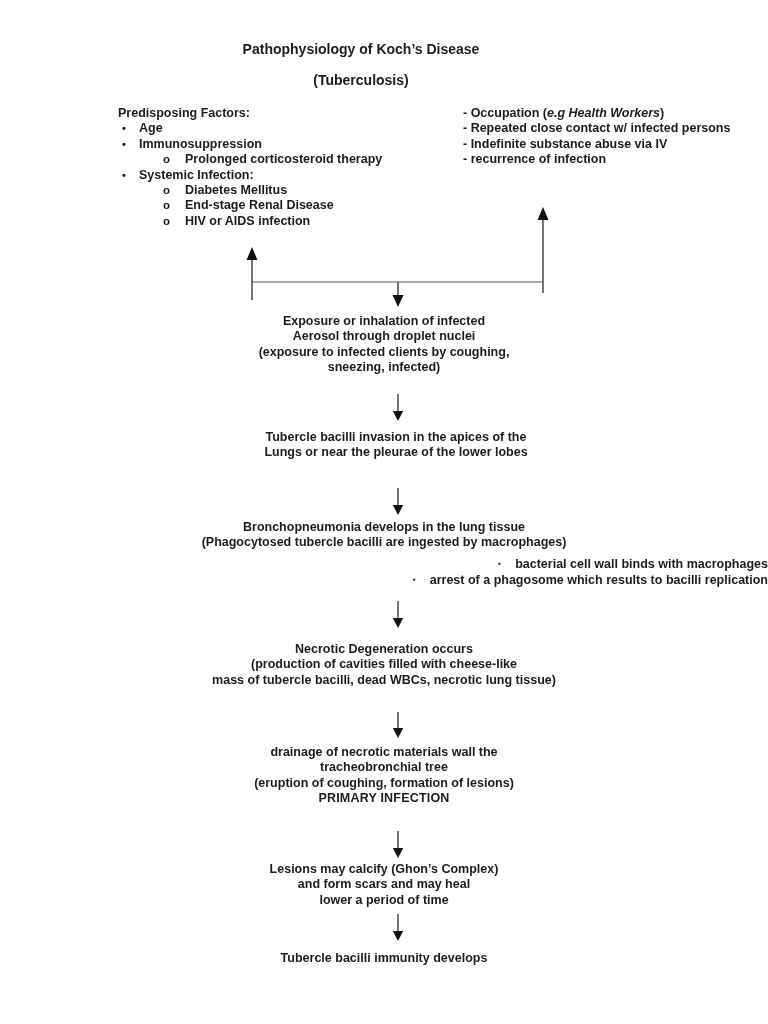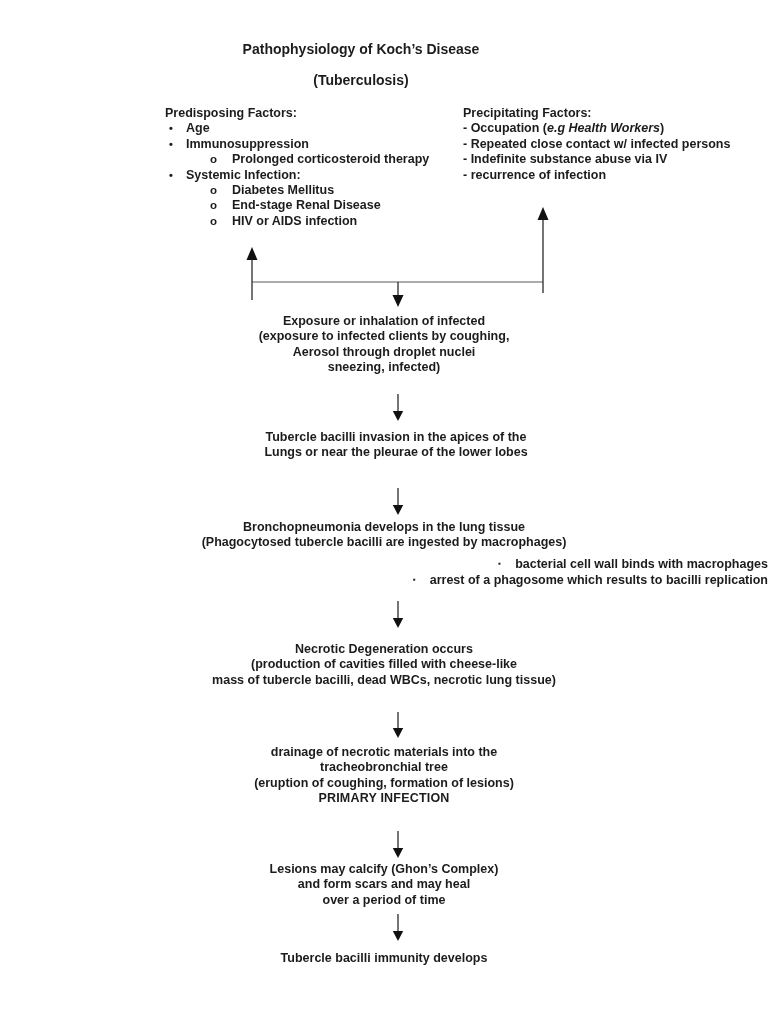--- a/index.html
+++ b/index.html
@@ -6,21 +6,21 @@
   .page{
     position:relative;width:768px;height:1024px;background:#ffffff;overflow:hidden;
     font-family:"Liberation Sans",sans-serif;color:#1c1c1c;font-weight:600;
   }
   
   .title-wrap{position:absolute;top:41px;left:0;width:722px;text-align:center;}
   .title-line{font-size:14px;font-weight:700;line-height:16px;}
   .title-line.sub{margin-top:15px;}
   
   .factors{position:absolute;top:106px;font-size:12.5px;line-height:15.4px;}
-  .predis{left:118px;width:330px;margin-left:47px;}
+  .predis{left:118px;width:330px;}
   .precip{left:463px;width:300px;}
   .f-heading{font-weight:700;}
   .li{display:flex;align-items:flex-start;}
   .li .b1{width:17px;margin-left:4px;flex:none;font-size:11px;}
   .li .b2{width:22px;margin-left:45px;flex:none;font-size:11.5px;}
   .precip .pline{white-space:nowrap;}
   .it{font-style:italic;}
   
   .fb{position:absolute;left:0;width:768px;text-align:center;font-size:12.5px;line-height:15.4px;}
   .fb .bold{font-weight:700;letter-spacing:.2px;}
@@ -76,41 +76,40 @@
       <span class="b2">o</span>
       <span>End-stage Renal Disease</span>
     </div>
     <div class="li">
       <span class="b2">o</span>
       <span>HIV or AIDS infection</span>
     </div>
   </div>
 
   <div class="factors precip">
-    <div class="f-heading">Precipitating Factors:</div>
     <div class="pline"><span>- Occupation (</span><span class="it">e.g Health Workers</span><span>)</span></div>
     <div class="pline">- Repeated close contact w/ infected persons</div>
     <div class="pline">- Indefinite substance abuse via IV</div>
     <div class="pline">- recurrence of infection</div>
   </div>
 
   <svg class="conn" width="320" height="115" viewBox="0 0 320 115">
     <line x1="12" y1="87" x2="303" y2="87" stroke="#909090" stroke-width="1.6"></line>
     <line x1="12" y1="59" x2="12" y2="105" stroke="#3a3a3a" stroke-width="1.4"></line>
     <polygon points="6.5,65 17.5,65 12,52" fill="#111111"></polygon>
     <line x1="303" y1="24" x2="303" y2="98" stroke="#3a3a3a" stroke-width="1.4"></line>
     <polygon points="297.5,25 308.5,25 303,12" fill="#111111"></polygon>
     <line x1="158" y1="87" x2="158" y2="101" stroke="#3a3a3a" stroke-width="1.4"></line>
     <polygon points="152.5,100 163.5,100 158,112" fill="#111111"></polygon>
   </svg>
 
   <div class="fb fb-exposure">
     <div>Exposure or inhalation of infected</div>
+    <div>Aerosol through droplet nuclei</div>
     <div>(exposure to infected clients by coughing,</div>
-    <div>Aerosol through droplet nuclei</div>
     <div>sneezing, infected)</div>
   </div>
 
   <svg class="darrow a1" width="14" height="27" viewBox="0 0 14 27">
     <line x1="7" y1="0" x2="7" y2="18" stroke="#2a2a2a" stroke-width="1.3"></line>
     <polygon points="1.8,17 12.2,17 7,27" fill="#111111"></polygon>
   </svg>
 
   <div class="fb fb-invasion">
     <div>Tubercle bacilli invasion in the apices of the</div>
@@ -146,35 +145,35 @@
     <div>(production of cavities filled with cheese-like</div>
     <div>mass of tubercle bacilli, dead WBCs, necrotic lung tissue)</div>
   </div>
 
   <svg class="darrow a4" width="14" height="26" viewBox="0 0 14 26">
     <line x1="7" y1="0" x2="7" y2="17" stroke="#2a2a2a" stroke-width="1.3"></line>
     <polygon points="1.8,16 12.2,16 7,26" fill="#111111"></polygon>
   </svg>
 
   <div class="fb fb-drainage">
-    <div>drainage of necrotic materials into the</div>
+    <div>drainage of necrotic materials wall the</div>
     <div>tracheobronchial tree</div>
     <div>(eruption of coughing, formation of lesions)</div>
     <div class="bold">PRIMARY INFECTION</div>
   </div>
 
   <svg class="darrow a5" width="14" height="27" viewBox="0 0 14 27">
     <line x1="7" y1="0" x2="7" y2="18" stroke="#2a2a2a" stroke-width="1.3"></line>
     <polygon points="1.8,17 12.2,17 7,27" fill="#111111"></polygon>
   </svg>
 
   <div class="fb fb-lesions">
     <div>Lesions may calcify (Ghon’s Complex)</div>
     <div>and form scars and may heal</div>
-    <div>over a period of time</div>
+    <div>lower a period of time</div>
   </div>
 
   <svg class="darrow a6" width="14" height="27" viewBox="0 0 14 27">
     <line x1="7" y1="0" x2="7" y2="18" stroke="#2a2a2a" stroke-width="1.3"></line>
     <polygon points="1.8,17 12.2,17 7,27" fill="#111111"></polygon>
   </svg>
 
   <div class="fb fb-immunity">
     <div>Tubercle bacilli immunity develops</div>
   </div>

